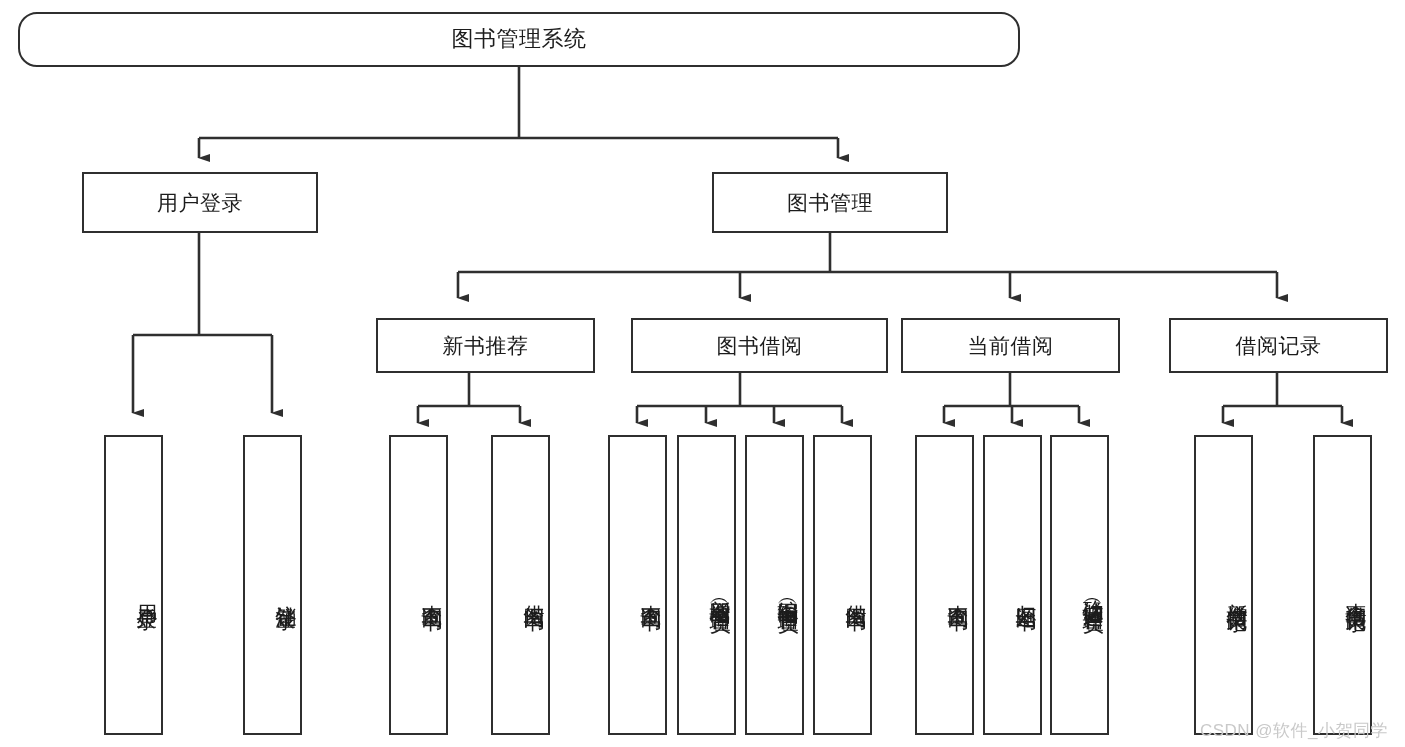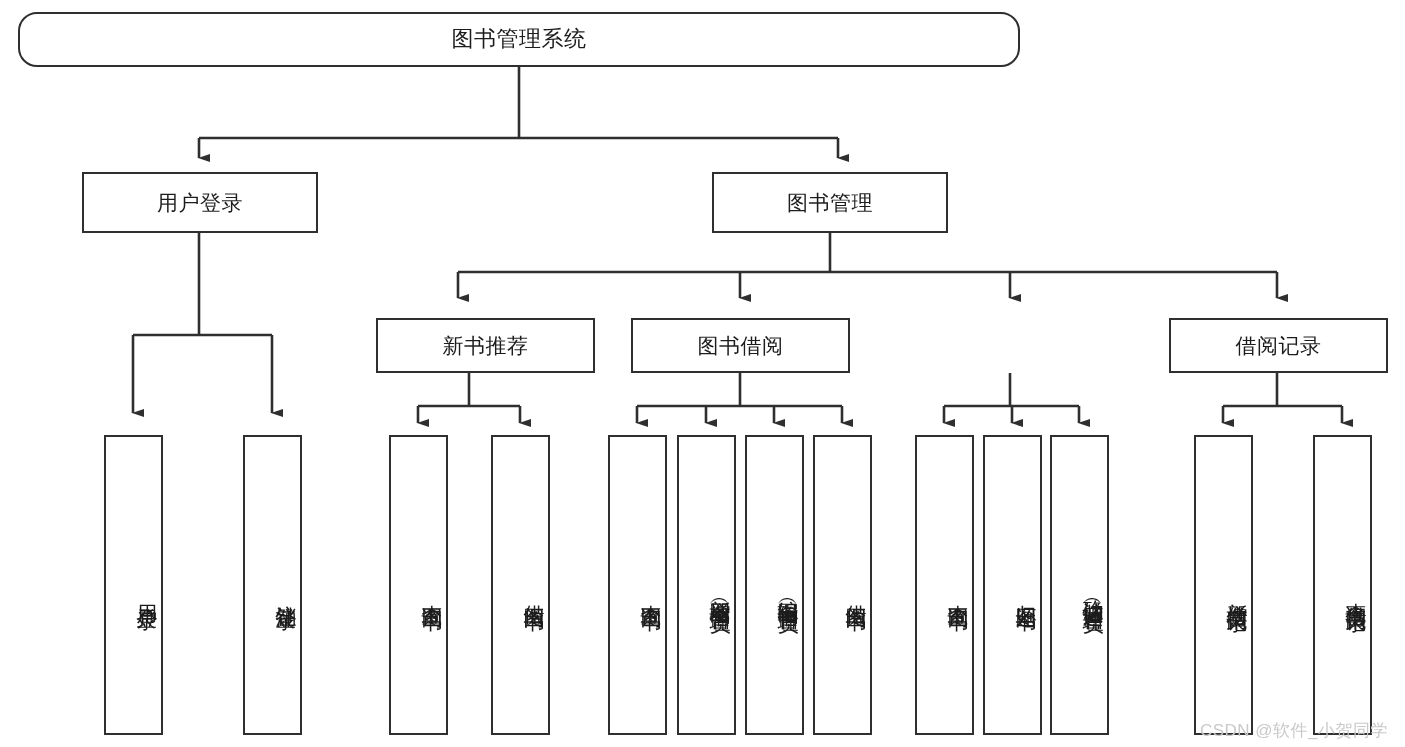--- a/index.html
+++ b/index.html
@@ -131,22 +131,25 @@
   <div class="node horiz" style="left:82px; top:172px; width:236px; height:61px;">
     <span class="node-label">用户登录</span>
   </div>
   <div class="node horiz" style="left:712px; top:172px; width:236px; height:61px;">
     <span class="node-label">图书管理</span>
   </div>
 
   <div class="node horiz" style="left:360px; top:318px; width:219px; height:55px;margin-left:16px;">
     <span class="node-label">新书推荐</span>
   </div>
-  <div class="node horiz" style="left:631px; top:318px; width:219px; height:55px;">
+  <div class="node horiz" style="left:631px; top:318px; width:257px; height:55px;">
     <span class="node-label">图书借阅</span>
+  </div>
+  <div class="node horiz" style="left:901px; top:318px; width:219px; height:55px;">
+    <span class="node-label">当前借阅</span>
   </div>
   <div class="node horiz" style="left:1169px; top:318px; width:219px; height:55px;">
     <span class="node-label">借阅记录</span>
   </div>
 
   <div class="node vert" style="left:104px; top:435px; width:59px; height:300px;">
     <span class="node-label">用户登录</span>
   </div>
   <div class="node vert" style="left:243px; top:435px; width:59px; height:300px;">
     <span class="node-label">注销登录</span>

